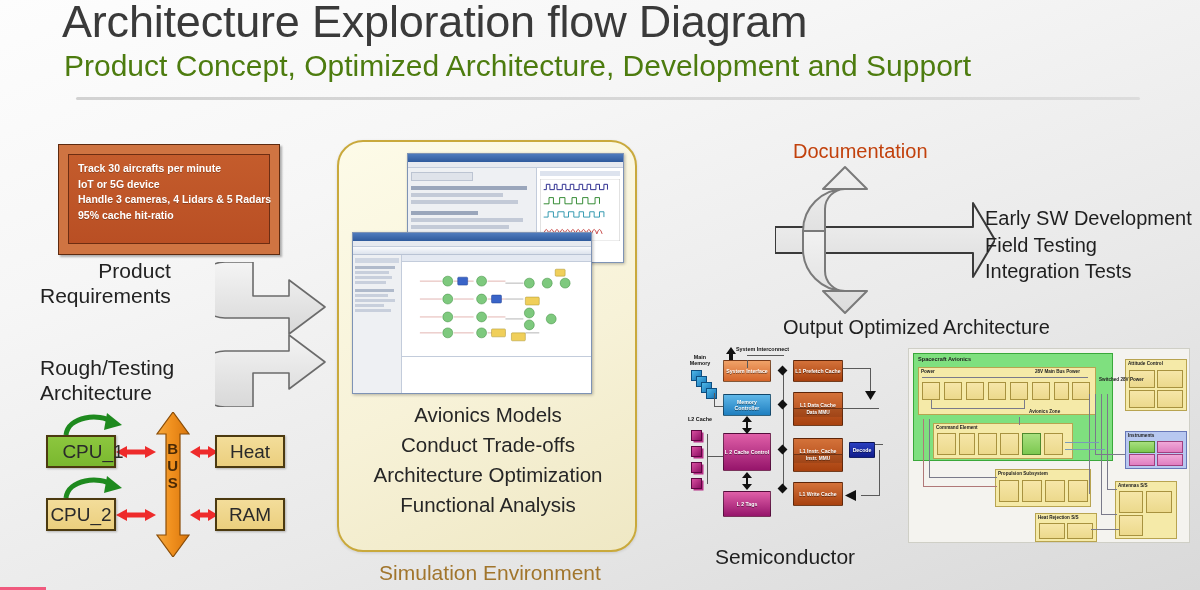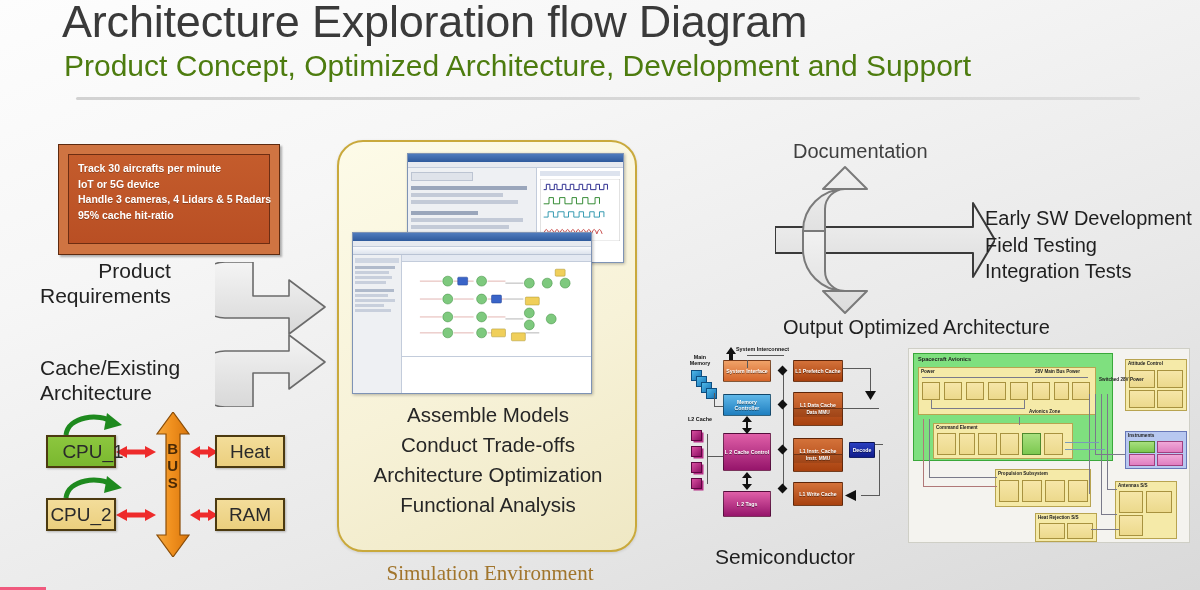--- a/index.html
+++ b/index.html
@@ -60,33 +60,33 @@
     letter-spacing:.5px;}
 
   
   #sim-panel{left:337px;top:140px;width:300px;height:412px;
     background:linear-gradient(155deg,#fdfbe8 0%,#f7f2d8 55%,#efe8c4 100%);
     border:2px solid #c9a93c;border-radius:26px;box-sizing:border-box;
     box-shadow:0 1px 3px rgba(0,0,0,.12);}
   #sim-text{left:345px;top:400px;width:286px;text-align:center;
     font-size:20.5px;line-height:30px;color:#262626;}
   #sim-caption{left:345px;top:561px;width:290px;text-align:center;
-    font-size:21px;color:#a1752c;white-space:nowrap;font-family:Liberation Serif, serif;}
+    font-size:21px;color:#a1752c;white-space:nowrap;}
 
   .winshot{position:absolute;background:#f2f2f2;border:1px solid #7e93b5;
     box-shadow:1px 1px 3px rgba(0,0,0,.28);overflow:hidden;}
   .wintitle{height:8px;background:linear-gradient(to bottom,#4f7bbd,#2f5a9c);}
   .winmenu{height:5px;background:#e7eaf0;border-bottom:1px solid #c3ccdb;}
   .wintool{height:7px;background:linear-gradient(to bottom,#fafbfd,#dde3ed);
     border-bottom:1px solid #b9c3d4;}
   #winA{left:407px;top:153px;width:215px;height:108px;}
   #winB{left:352px;top:232px;width:238px;height:160px;}
 
   
-  #doc-label{left:793px;top:140px;font-size:20px;color:#404040;white-space:nowrap;}
+  #doc-label{left:793px;top:140px;font-size:20px;color:#c2410c;white-space:nowrap;}
   #out-label{left:783px;top:316px;font-size:20px;color:#1f1f1f;white-space:nowrap;}
   #right-list{left:985px;top:205px;font-size:20px;line-height:26.5px;color:#1f1f1f;}
   #right-list div{white-space:nowrap;}
 
   
   #semi-caption{left:715px;top:545px;font-size:21px;color:#1f1f1f;white-space:nowrap;}
   #sys-caption{left:935px;top:545px;font-size:21px;color:#1f1f1f;white-space:nowrap;}
 
   
   #semi-diagram{left:683px;top:346px;width:200px;height:195px;}
@@ -152,21 +152,21 @@
       <li>Handle 3 cameras, 4 Lidars &amp; 5 Radars</li>
       <li>95% cache hit-ratio</li>
     </ul>
   </div>
   <div class="abs plainlabel" id="product-req-label">
     <div>Product</div>
     <div>Requirements</div>
   </div>
 
   <div class="abs plainlabel" id="rough-arch-label">
-    <div>Cache/Existing</div>
+    <div>Rough/Testing</div>
     <div>Architecture</div>
   </div>
 
   <svg class="abs" style="left:60px;top:408px;width:70px;height:30px;" viewBox="0 0 70 30">
     <path d="M6 27 C8 8, 40 5, 52 14" fill="none" stroke="#1e8a1e" stroke-width="5"></path>
     <polygon points="47,5 62,17 44,22" fill="#1e8a1e"></polygon>
   </svg>
   <svg class="abs" style="left:60px;top:471px;width:70px;height:30px;" viewBox="0 0 70 30">
     <path d="M6 27 C8 8, 40 5, 52 14" fill="none" stroke="#1e8a1e" stroke-width="5"></path>
     <polygon points="47,5 62,17 44,22" fill="#1e8a1e"></polygon>
@@ -328,21 +328,21 @@
           <g stroke="#444" stroke-width="0.4" fill="none">
             <path d="M104 20 h18 M104 36 h18 M104 56 h18 M124 70 h14"></path>
           </g>
         </svg>
         <div style="height:30px;background:#fff;border-top:1px solid #c3ccdb;"></div>
       </div>
     </div>
   </div>
 
   <div class="abs" id="sim-text">
-    <div>Assemble Models</div>
+    <div>Avionics Models</div>
     <div>Conduct Trade-offs</div>
     <div>Architecture Optimization</div>
     <div>Functional Analysis</div>
   </div>
   <div class="abs" id="sim-caption">Simulation Environment</div>
 
   <svg class="abs" style="left:775px;top:165px;width:220px;height:150px;" viewBox="0 0 220 150">
     <defs>
       <linearGradient id="sa" x1="0" y1="0" x2="0" y2="1">
         <stop offset="0%" stop-color="#f2f2f2"></stop>

